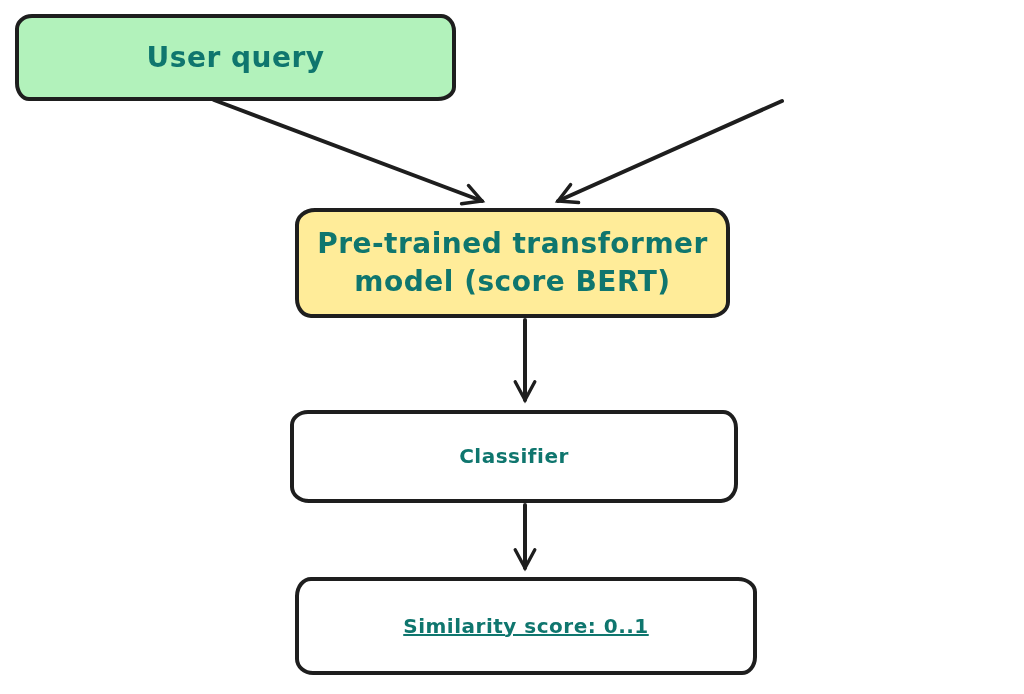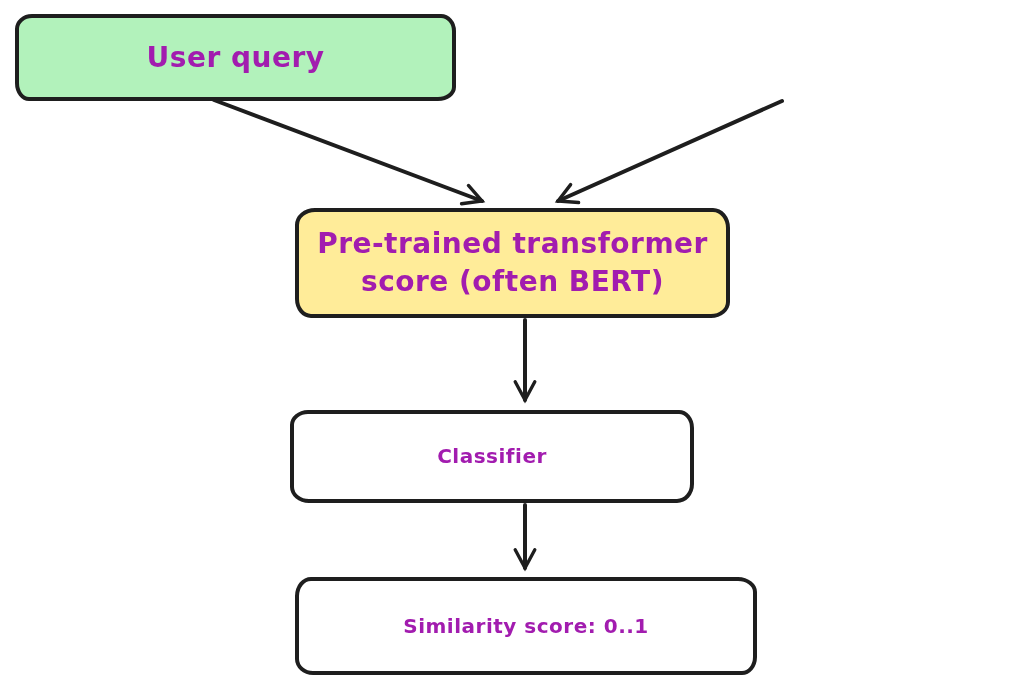--- a/index.html
+++ b/index.html
@@ -19,21 +19,21 @@
   .edges-layer {
     position: absolute; left: 0; top: 0;
     width: 1024px; height: 694px;
     pointer-events: none;
   }
   .node {
     position: absolute;
     display: flex; align-items: center; justify-content: center;
     box-sizing: border-box;
     border: 4px solid #1e1e1e;
-    color: #a21caf;
+    color: #0f766e;
     text-align: center;
     padding: 4px 14px;
   }
   .node-label {
     font-weight: 600;
     letter-spacing: 0.5px;
     line-height: 1.35;
   }
   
   .node-user-query {
@@ -42,26 +42,27 @@
   }
   .node-document {
     left: 568px; top: 14px; width: 440px; height: 86px;
     border-radius: 15px 18px 14px 17px / 18px 14px 17px 15px;
   }
   .node-transformer {
     left: 295px; top: 208px; width: 435px; height: 110px;
     border-radius: 20px 17px 19px 16px / 17px 20px 16px 19px;
   }
   .node-classifier {
-    left: 290px; top: 410px; width: 404px; height: 93px;
+    left: 290px; top: 410px; width: 448px; height: 93px;
     border-radius: 18px 15px 17px 19px / 15px 18px 19px 16px;
   }
   .node-similarity {
     left: 295px; top: 577px; width: 462px; height: 98px;
     border-radius: 16px 19px 15px 18px / 19px 15px 18px 16px;
+    text-decoration: underline;
   }
   .label-lg { font-size: 28px; }
   .label-sm { font-size: 20px; }
 </style>
 </head>
 <body>
 
 <div class="canvas">
 
   <svg class="edges-layer" width="1024" height="694" viewBox="0 0 1024 694" xmlns="http://www.w3.org/2000/svg">
@@ -75,21 +76,21 @@
     <line x1="525" y1="320" x2="525" y2="400" stroke="#1e1e1e" stroke-width="4" stroke-linecap="round" marker-end="url(#ah)"></line>
     <line x1="525" y1="505" x2="525" y2="568" stroke="#1e1e1e" stroke-width="4" stroke-linecap="round" marker-end="url(#ah)"></line>
   </svg>
 
   <div class="node node-user-query" style="background-color: rgb(178, 242, 187);">
     <span class="node-label label-lg">User query</span>
   </div>
 
 
   <div class="node node-transformer" style="background-color: rgb(255, 236, 153);">
-    <span class="node-label label-lg">Pre-trained transformer score (often BERT)</span>
+    <span class="node-label label-lg">Pre-trained transformer model (score BERT)</span>
   </div>
 
   <div class="node node-classifier" style="background-color: rgb(255, 255, 255);">
     <span class="node-label label-sm">Classifier</span>
   </div>
 
   <div class="node node-similarity" style="background-color: rgb(255, 255, 255);">
     <span class="node-label label-sm">Similarity score: 0..1</span>
   </div>
 

